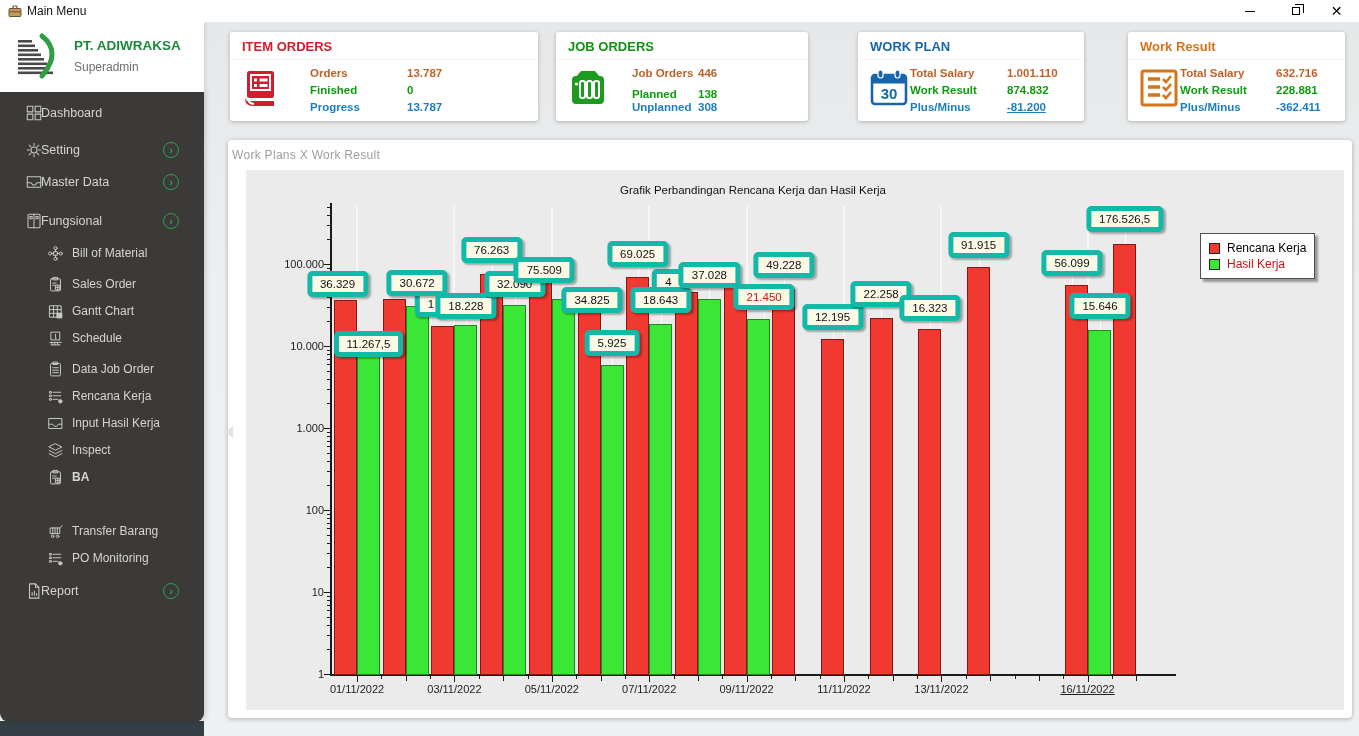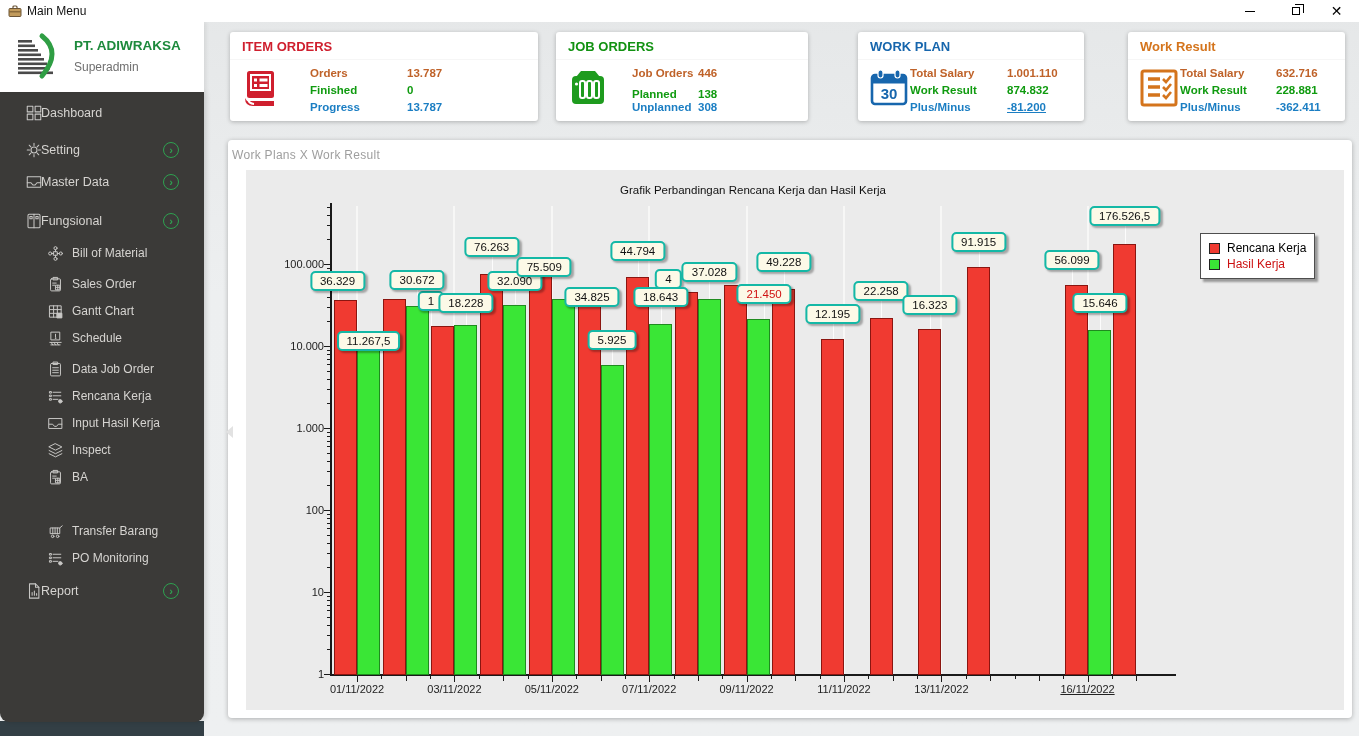--- a/index.html
+++ b/index.html
@@ -53,21 +53,21 @@
   .chart-title { position:absolute; left:84px; top:14px; width:846px; text-align:center; font-size:11.5px; color:#111; }
   .axis-y { position:absolute; background:#1a1a1a; width:2px; }
   .axis-x { position:absolute; background:#1a1a1a; height:2px; }
   .gridline-v { position:absolute; width:2px; background:#f7f7f6; }
   .ytick { position:absolute; height:1px; background:#1a1a1a; }
   .xtick { position:absolute; width:1px; background:#1a1a1a; }
   .ylab { position:absolute; font-size:11px; color:#222; text-align:right; width:60px; }
   .xlab { position:absolute; font-size:11px; color:#222; text-align:center; width:80px; }
   .bar { position:absolute; border-style:solid; border-width:1px; }
   .stem { position:absolute; width:1px; background:rgba(255,255,255,.85); }
-  .callout { position:absolute; transform:translateX(-50%); background:#fcf9e7; border:2px solid #14b8a6; border-radius:5px; padding:2px 8px; font-size:11.5px; color:#111; white-space:nowrap; box-shadow:2px 2px 2px rgba(0,0,0,.3); z-index:3; }
+  .callout { position:absolute; transform:translateX(-50%); background:#fcf9e7; border:5px solid #14b8a6; border-radius:5px; padding:2px 8px; font-size:11.5px; color:#111; white-space:nowrap; box-shadow:2px 2px 2px rgba(0,0,0,.3); z-index:3; }
   .callout.hl { color:#d01212; }
   .legend { position:absolute; background:#ffffff; border:1px solid #4e4e4e; padding:5px 8px; box-shadow:2.5px 2.5px 2px rgba(0,0,0,.35); z-index:4; }
   .legend-row { display:flex; align-items:center; margin:2px 0; cursor:pointer; }
   .legend-row .swatch { width:11px; height:11px; border:1px solid #222; margin-right:7px; }
   .legend-row .ltext { font-size:12px; }
 </style>
 </head>
 <body>
 
 <div class="titlebar">
@@ -233,21 +233,21 @@
     <div class="nav-item sub" style="top: 345px;">
       <span class="nav-icon">
         <svg width="17" height="17" viewBox="0 0 24 24" fill="none" stroke="#c8c7c5" stroke-width="1.4" stroke-linejoin="round" stroke-linecap="round">
           <path d="M12 2.5L21 7l-9 4.5L3 7z"></path>
           <path d="M3 12l9 4.5 9-4.5"></path>
           <path d="M3 16.5L12 21l9-4.5"></path>
         </svg>
       </span>
       <span class="lbl">Inspect</span>
     </div>
-    <div class="nav-item sub" style="top: 372px;">
+    <div class="nav-item sub" style="top: 372px; font-weight: bold;">
       <span class="nav-icon">
         <svg width="17" height="17" viewBox="0 0 24 24" fill="none" stroke="#c8c7c5" stroke-width="1.4" stroke-linejoin="round" stroke-linecap="round">
           <rect x="5" y="4" width="14" height="17" rx="1.5"></rect>
           <rect x="9" y="2" width="6" height="3.5"></rect>
           <path d="M8 10h5M8 13h3"></path>
           <rect x="12.5" y="13" width="5.5" height="6.5"></rect>
           <path d="M12.5 16h5.5M15.2 13v6.5"></path>
         </svg>
       </span>
       <span class="lbl">BA</span>
@@ -543,21 +543,21 @@
       <div class="callout" style="left: 219.9px; top: 122.6px;">18.228</div>
       <div class="stem" style="left: 245.6px; top: 84.6503px; height: 19px;"></div>
       <div class="callout" style="left: 245.6px; top: 66.7px;">76.263</div>
       <div class="stem" style="left: 268.6px; top: 118.478px; height: 16px;"></div>
       <div class="callout" style="left: 268.6px; top: 100.5px;">32.090</div>
       <div class="callout" style="left: 298.3px; top: 87px;">75.509</div>
       <div class="callout" style="left: 346px; top: 116.6px;">34.825</div>
       <div class="stem" style="left: 366px; top: 177.64px; height: 17px;"></div>
       <div class="callout" style="left: 366px; top: 159.6px;">5.925</div>
       <div class="stem" style="left: 391.7px; top: 89.2015px; height: 18px;"></div>
-      <div class="callout" style="left: 391.7px; top: 71.2px;">44.794</div>
+      <div class="callout" style="left: 391.7px; top: 71.2px;">69.025</div>
       <div class="stem" style="left: 414.7px; top: 134.818px; height: 19px;"></div>
       <div class="callout" style="left: 414.7px; top: 116.8px;">18.643</div>
       <div class="callout" style="left: 422.4px; top: 98.7px; z-index: 2;">4</div>
       <div class="stem" style="left: 463.4px; top: 110.381px; height: 19px;"></div>
       <div class="callout" style="left: 463.4px; top: 92.4px;">37.028</div>
       <div class="stem" style="left: 518.1px; top: 131.823px; height: 17px;"></div>
       <div class="callout hl" style="left: 518.1px; top: 113.8px;">21.450</div>
       <div class="stem" style="left: 537.8px; top: 100.239px; height: 19px;"></div>
       <div class="callout" style="left: 537.8px; top: 82.2px;">49.228</div>
       <div class="stem" style="left: 586.5px; top: 151.933px; height: 17px;"></div>

